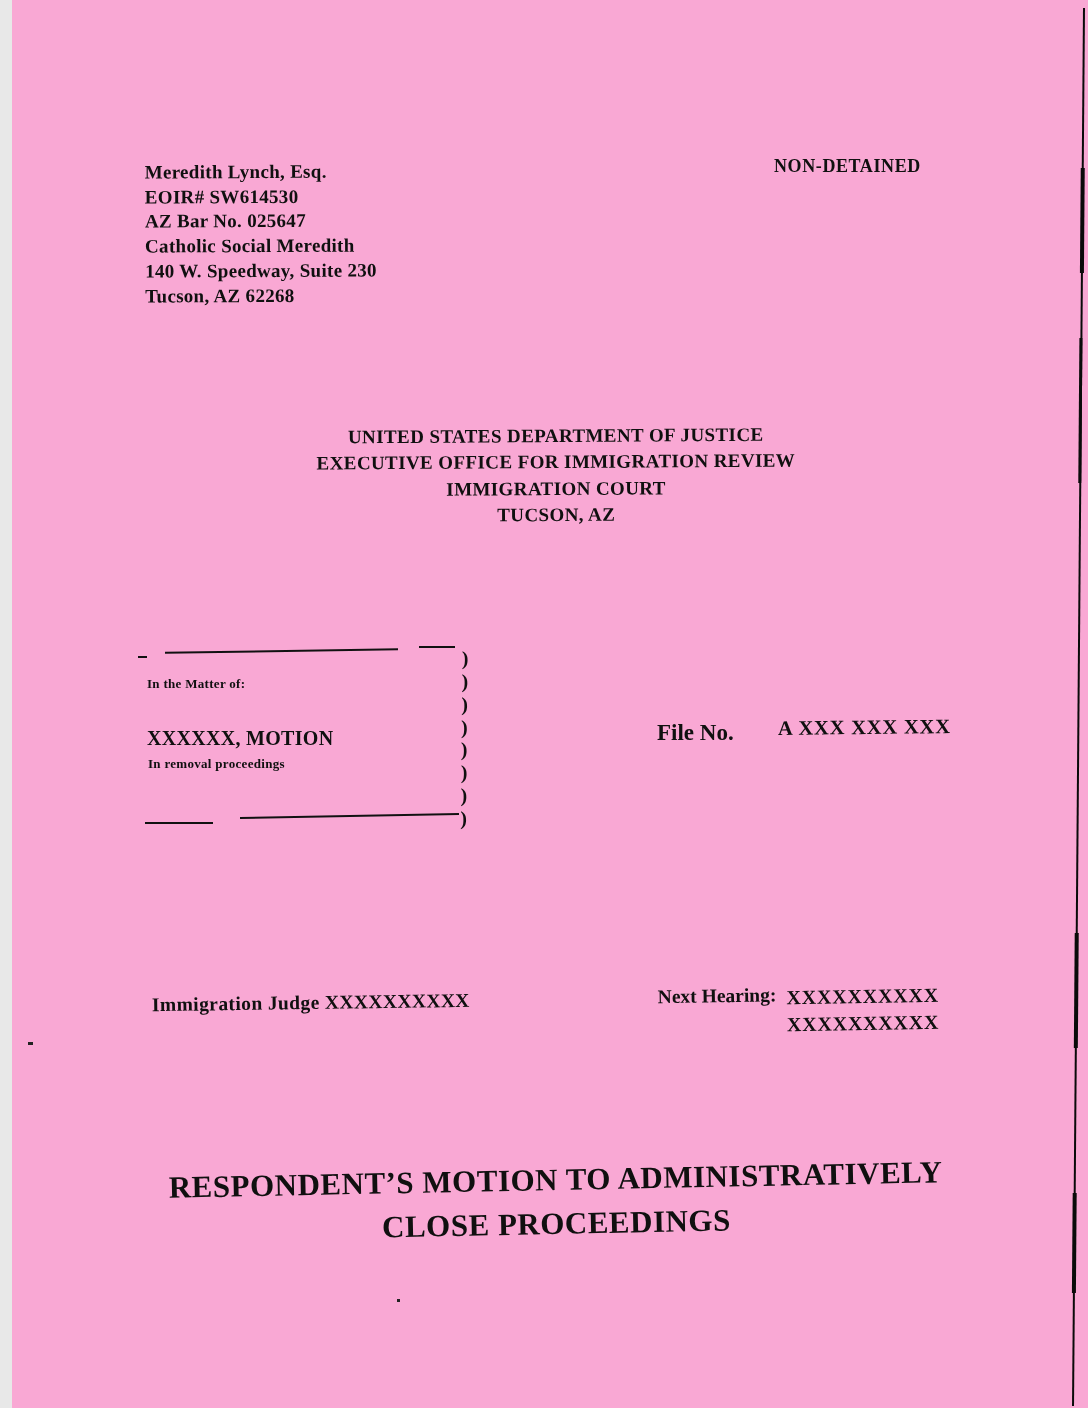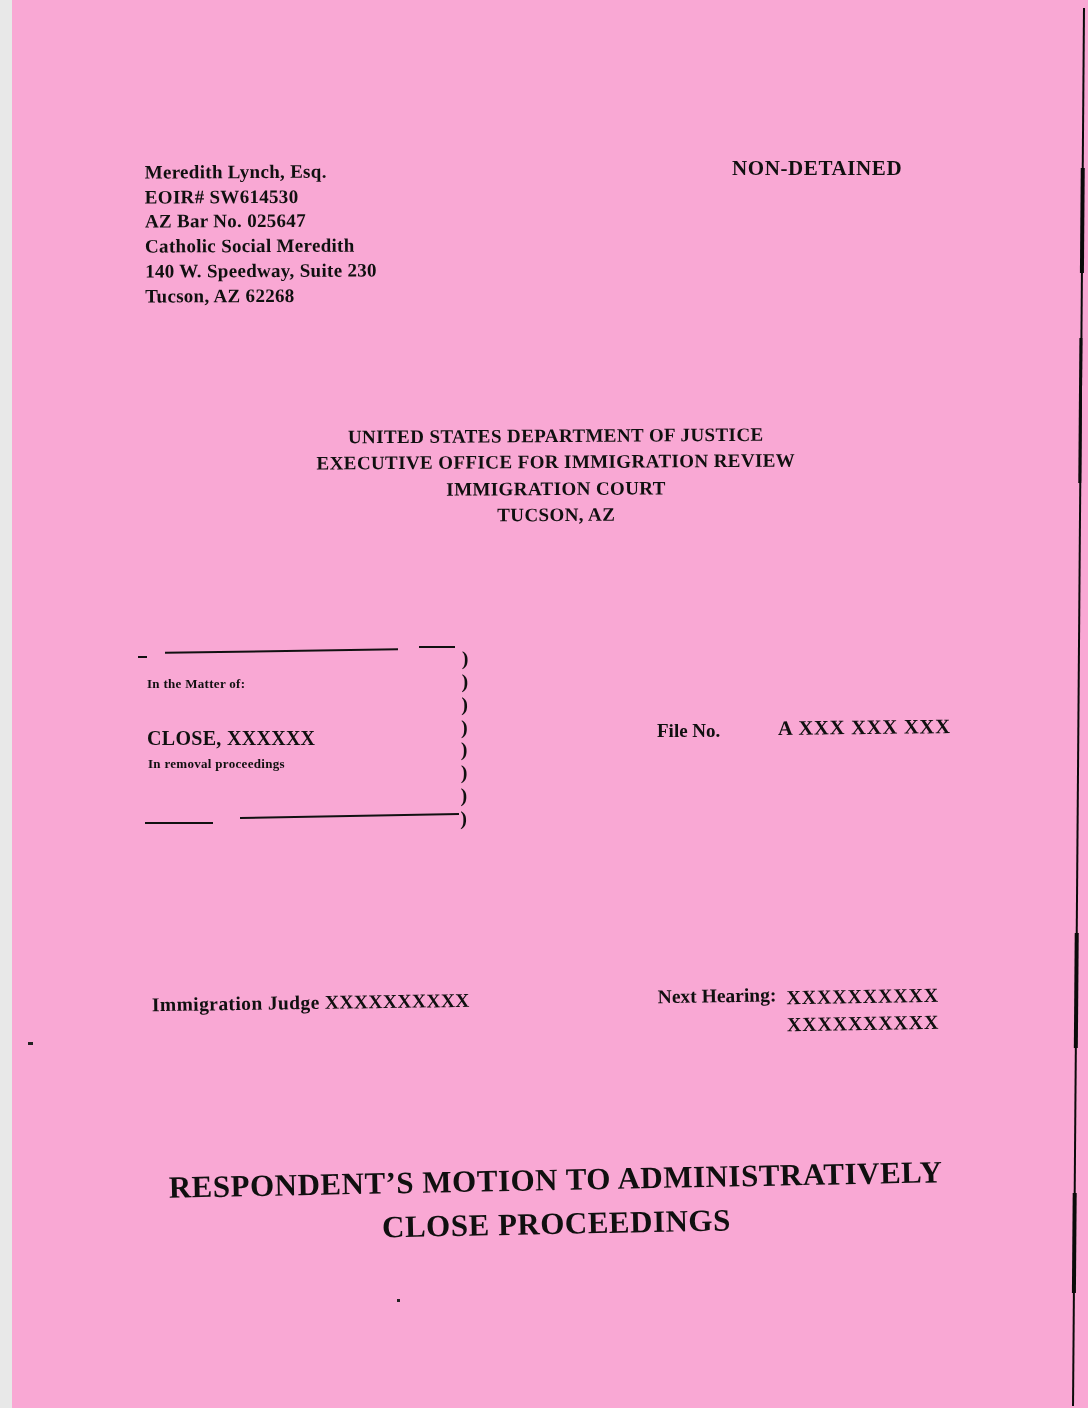--- a/index.html
+++ b/index.html
@@ -25,22 +25,22 @@
     left: 133px; top: 160px;
     font-size: 19px;
     line-height: 24.7px;
     letter-spacing: 0.3px;
     transform: rotate(-0.25deg);
     white-space: nowrap;
   }
 
   
   .detention-status {
-    left: 720px; top: 156px;
-    font-size: 21px;
+    left: 762px; top: 156px;
+    font-size: 18px;
     letter-spacing: 0.6px;
     white-space: nowrap;
   }
 
   
   .court-header {
     left: 164px; top: 423px;
     width: 760px;
     text-align: center;
     font-size: 19px;
@@ -67,21 +67,21 @@
     height: 180px;
     display: flex;
     flex-direction: column;
     justify-content: space-between;
     font-size: 20px;
     line-height: 20px;
     transform: rotate(0.5deg);
   }
 
   
-  .fileno-label { left: 645px; top: 720px; font-size: 19px; white-space: nowrap; }
+  .fileno-label { left: 645px; top: 720px; font-size: 23px; white-space: nowrap; }
   .fileno-value { left: 766px; top: 716px; font-size: 20.5px; white-space: nowrap; letter-spacing: 0.8px; transform: rotate(-0.6deg); }
 
   
   .judge-line {
     left: 140px; top: 992px;
     font-size: 19.5px;
     white-space: nowrap;
     letter-spacing: 0.4px;
     transform: rotate(-0.8deg);
   }
@@ -145,21 +145,21 @@
     <div>EXECUTIVE OFFICE FOR IMMIGRATION REVIEW</div>
     <div>IMMIGRATION COURT</div>
     <div>TUCSON, AZ</div>
   </div>
 
   <div class="abs rule rule-top-dot"></div>
   <div class="abs rule rule-top-main"></div>
   <div class="abs rule rule-top-right"></div>
 
   <div class="abs caption-text caption-matter">In the Matter of:</div>
-  <div class="abs caption-text caption-resp">CLOSE, XXXXXX</div>
+  <div class="abs caption-text caption-resp">XXXXXX, MOTION</div>
   <div class="abs caption-text caption-proc">In removal proceedings</div>
 
   <div class="abs paren-col">
     <span>)</span>
     <span>)</span>
     <span>)</span>
     <span>)</span>
     <span>)</span>
     <span>)</span>
     <span>)</span>

